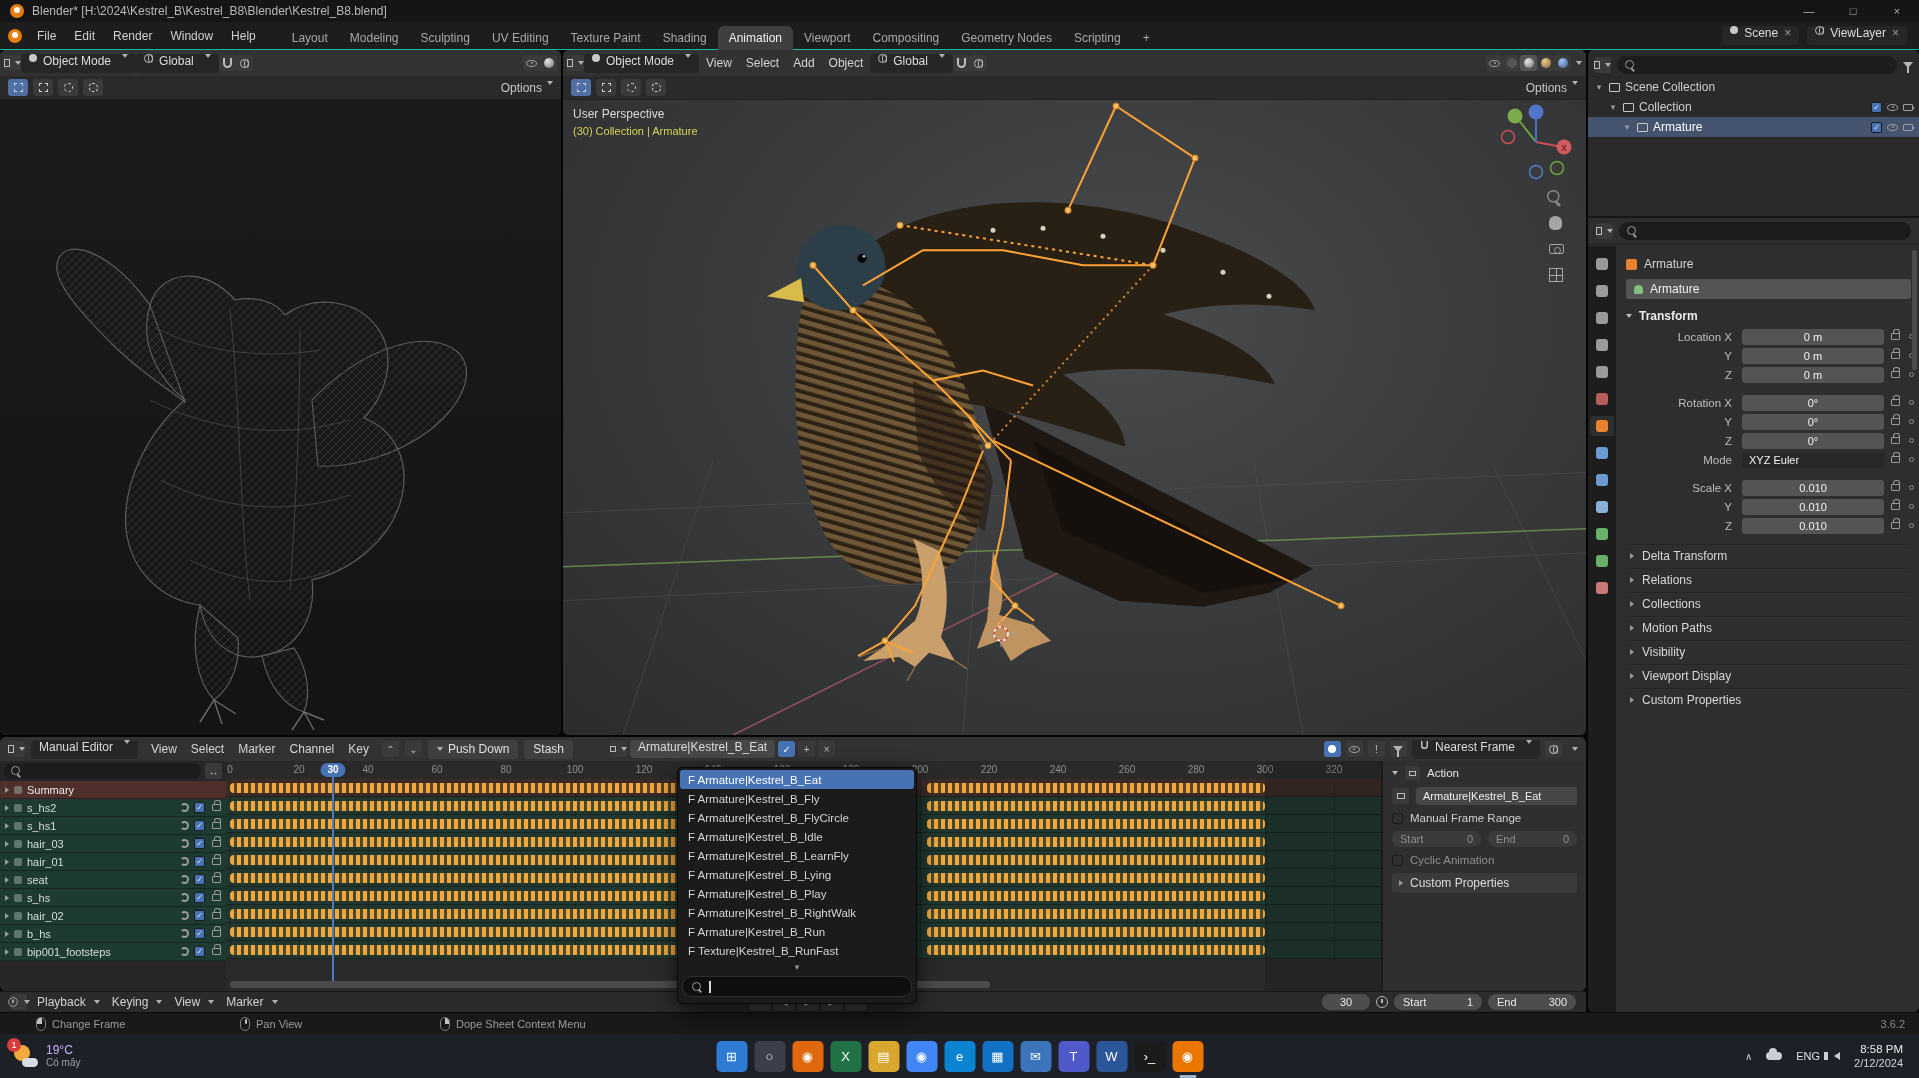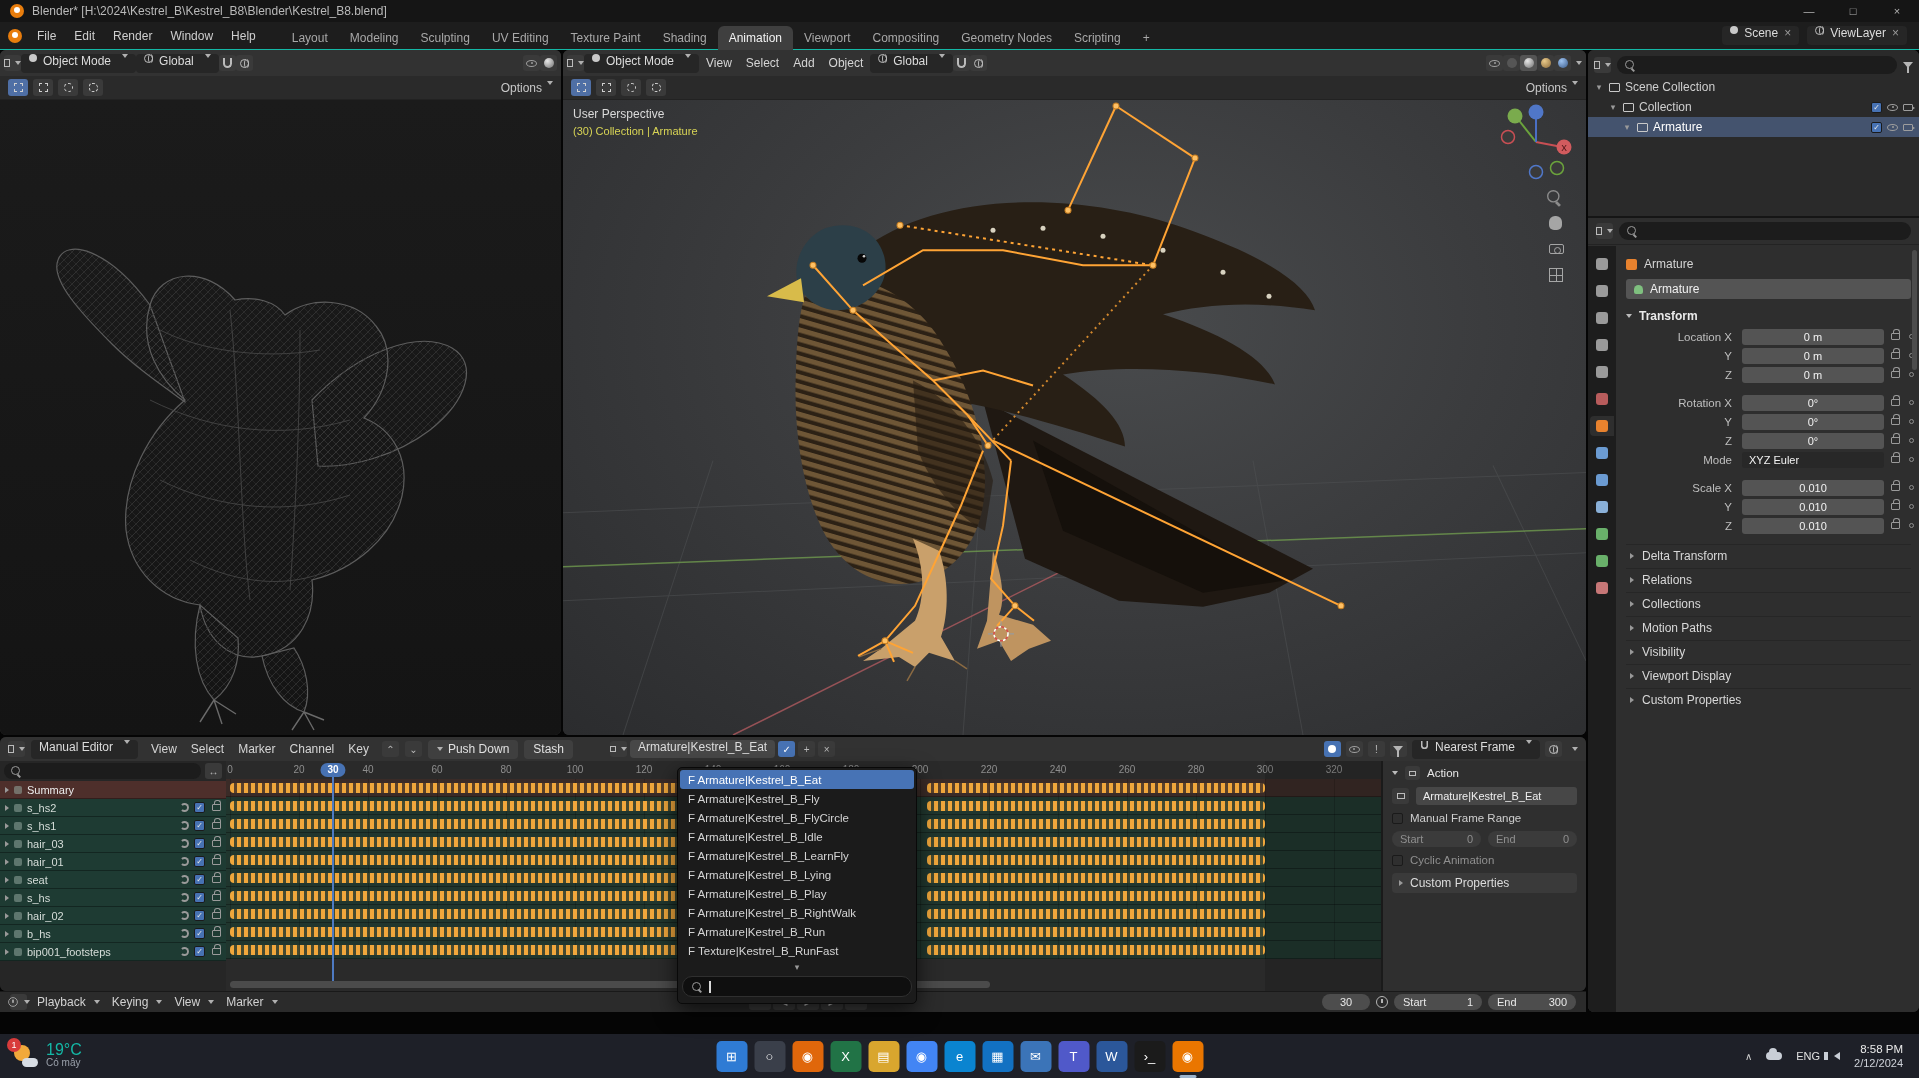--- a/index.html
+++ b/index.html
@@ -149,21 +149,21 @@
 .mouse.m::before{content:"";position:absolute;left:3.5px;top:1px;width:2.5px;height:5px;background:#c0c0c0;border-radius:2px}
 .mouse.r::before{content:"";position:absolute;right:0;top:0;width:4.5px;height:6px;background:#c0c0c0;border-radius:0 4px 0 0}
 .sb-version{position:absolute;right:14px;top:0;height:22px;display:flex;align-items:center;color:#8b8b8b}
 
 #taskbar{position:absolute;left:0;top:1034px;width:1919px;height:44px;background:#1e2028;display:flex;align-items:center}
 .tb-weather{display:flex;align-items:center;gap:8px;padding:0 12px;position:relative}
 .w-ico{width:26px;height:26px;position:relative;flex:none}
 .w-sun{position:absolute;left:2px;top:2px;width:16px;height:16px;border-radius:50%;background:#f2a93b}
 .w-cloud{position:absolute;right:0;bottom:2px;width:16px;height:9px;border-radius:6px;background:#d8dde4}
 .w-badge{position:absolute;left:-5px;top:-5px;width:14px;height:14px;border-radius:50%;background:#d83b3b;color:#fff;font-size:9px;display:flex;align-items:center;justify-content:center}
-.w-temp{color:#14b8a6;font-size:16px;line-height:14px}
+.w-temp{color:#c4b5fd;font-size:12px;line-height:14px}
 .w-desc{color:#9aa0aa;font-size:10px;line-height:12px}
 .tb-apps{position:absolute;left:50%;transform:translateX(-50%);display:flex;gap:7px}
 .app{width:31px;height:31px;border-radius:5px;display:flex;align-items:center;justify-content:center;color:#fff;font-size:13px;position:relative;background:var(--c,#3a3f4a)}
 .app.active::after{content:"";position:absolute;bottom:-6px;left:7px;width:17px;height:3px;border-radius:2px;background:#9db4cd}
 .tb-right{margin-left:auto;display:flex;align-items:center;gap:14px;padding-right:16px}
 .tb-chev{color:#d0d0d0;font-size:10px}
 .cloud-ico{width:16px;height:8px;border-radius:5px;background:#c9ced6;position:relative}
 .cloud-ico::before{content:"";position:absolute;left:3px;top:-4px;width:8px;height:8px;border-radius:50%;background:#c9ced6}
 .spk-ico{width:0;height:0;border-top:4px solid transparent;border-bottom:4px solid transparent;border-right:6px solid #c9ced6;position:relative}
 .spk-ico::before{content:"";position:absolute;left:-10px;top:-4px;width:4px;height:8px;background:#c9ced6}
@@ -1008,20 +1008,35 @@
         <span>Start</span>
         <span>1</span>
       </span>
       <span class="pill" style="width:88px">
         <span>End</span>
         <span>300</span>
       </span>
     </div>
   </div>
 
+  <div id="statusbar">
+    <span class="sb-item" style="left:36px">
+      <span class="mouse l"></span>
+      <span>Change Frame</span>
+    </span>
+    <span class="sb-item" style="left:240px">
+      <span class="mouse m"></span>
+      <span>Pan View</span>
+    </span>
+    <span class="sb-item" style="left:440px">
+      <span class="mouse r"></span>
+      <span>Dope Sheet Context Menu</span>
+    </span>
+    <span class="sb-version">3.6.2</span>
+  </div>
 
   <div id="taskbar">
     <div class="tb-weather">
       <span class="w-ico">
         <span class="w-sun"></span>
           <span class="w-cloud"></span>
         <span class="w-badge">1</span>
       </span>
       <span>
         <div class="w-temp">19°C</div>

